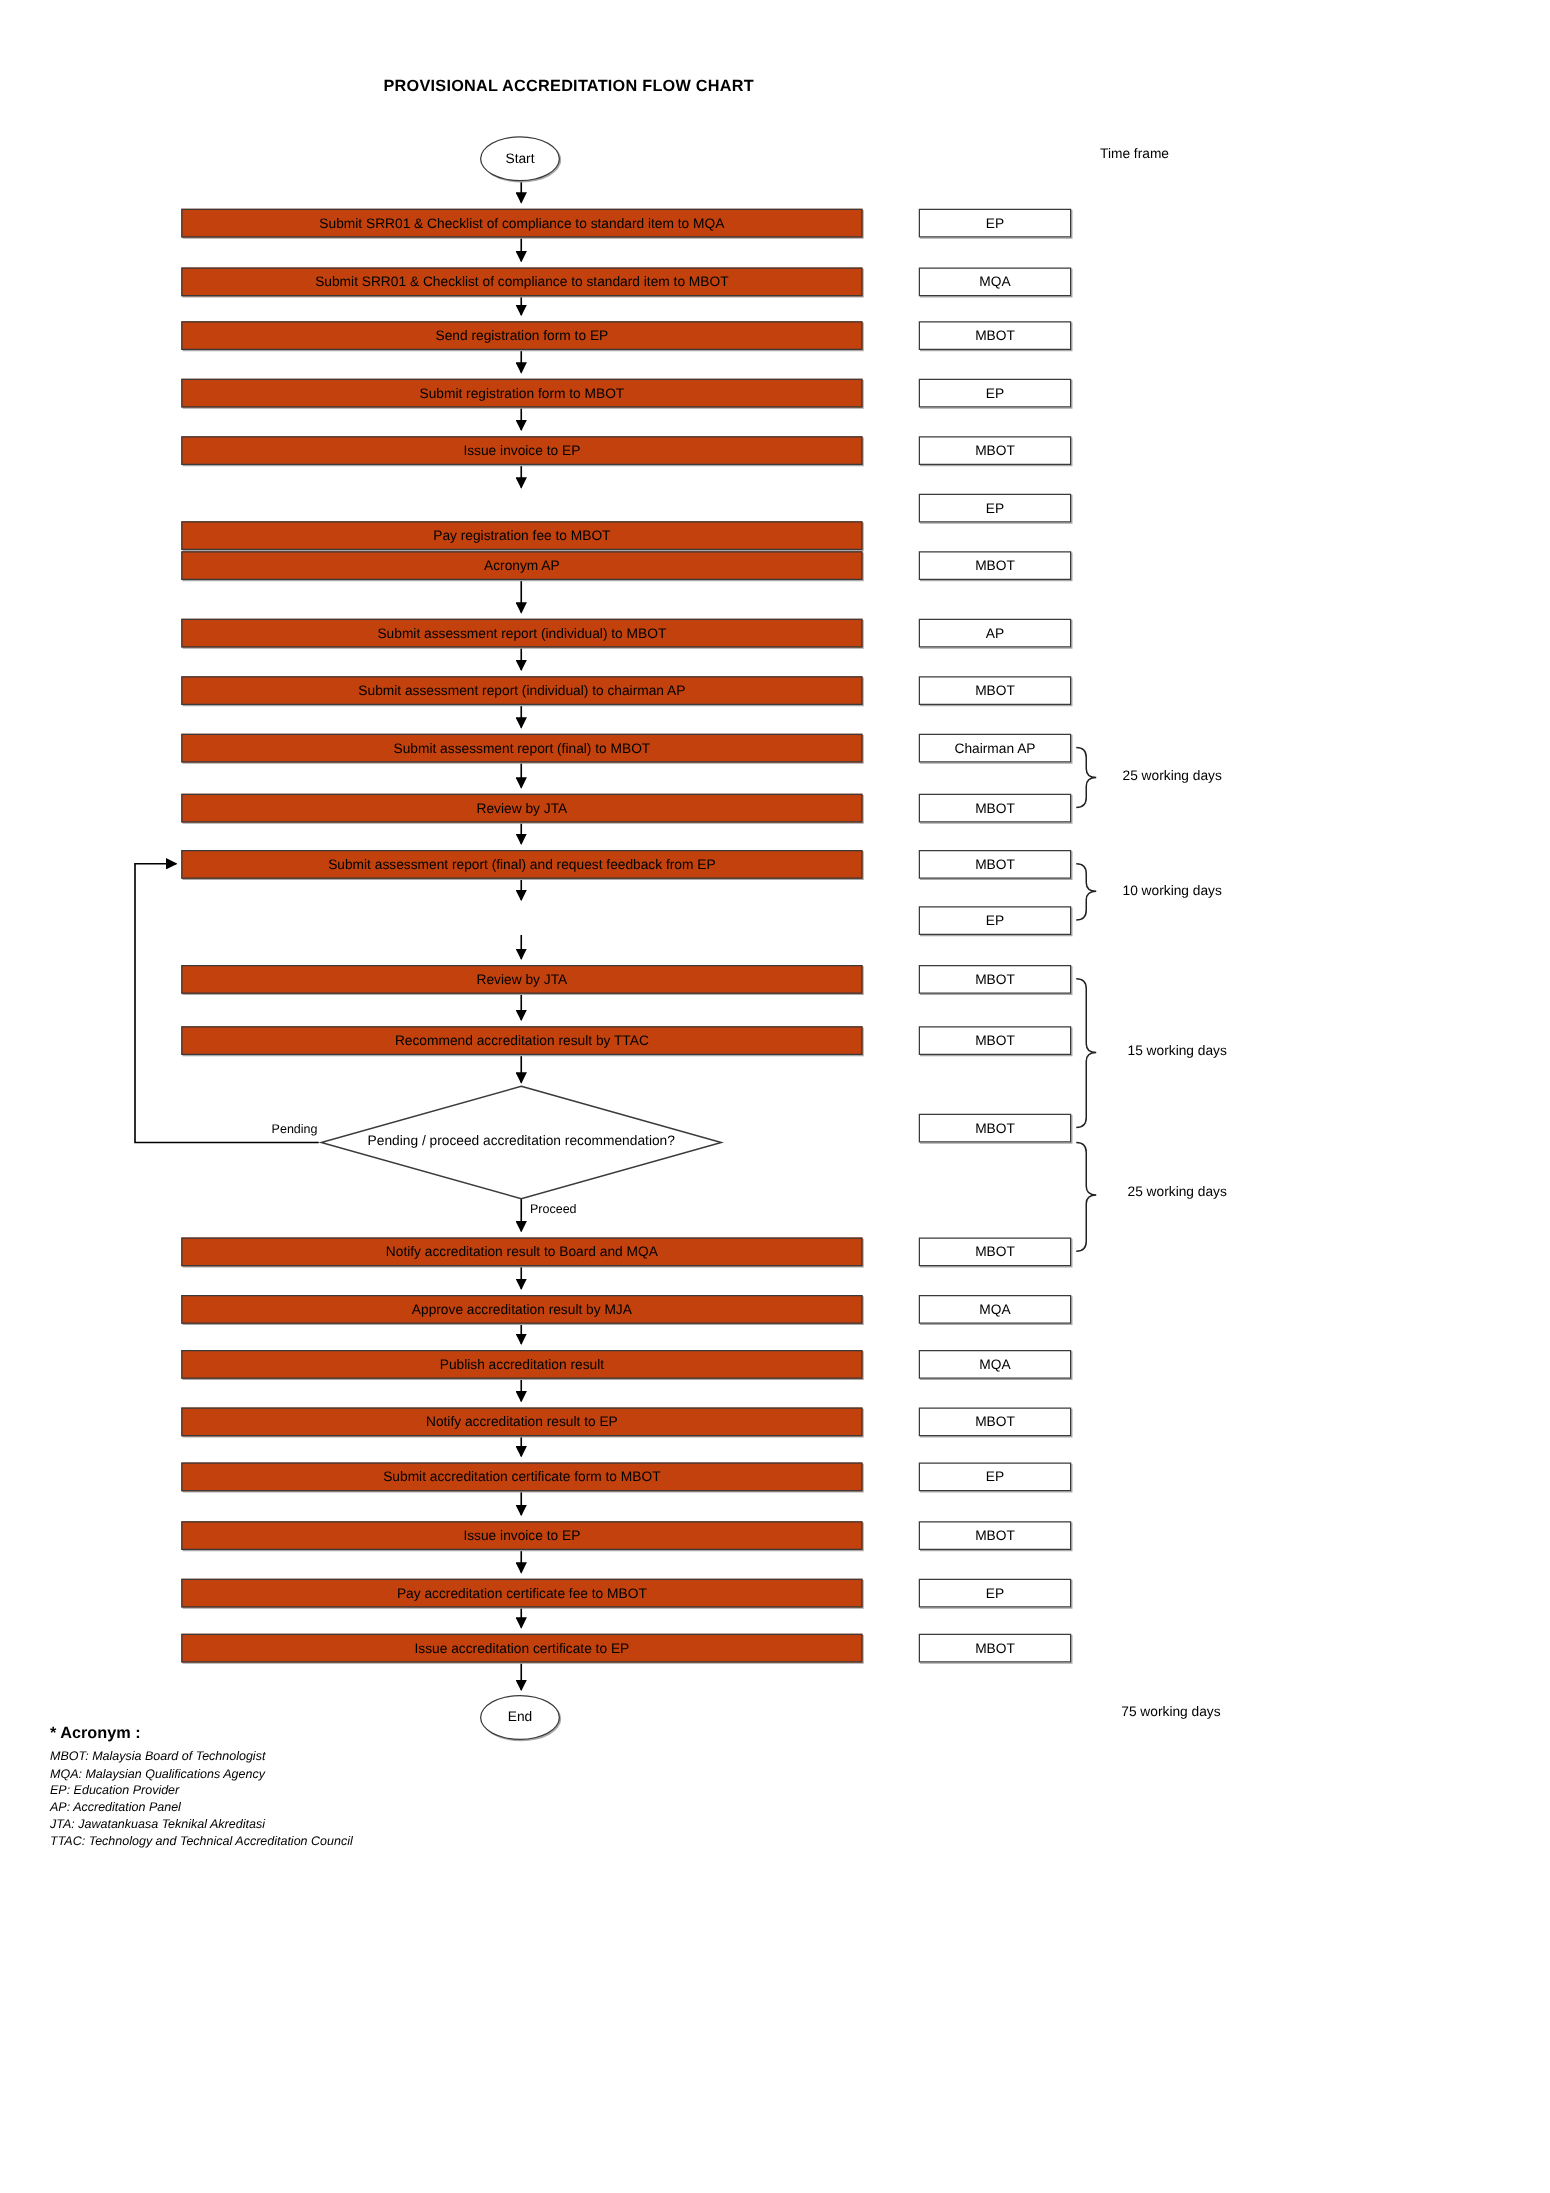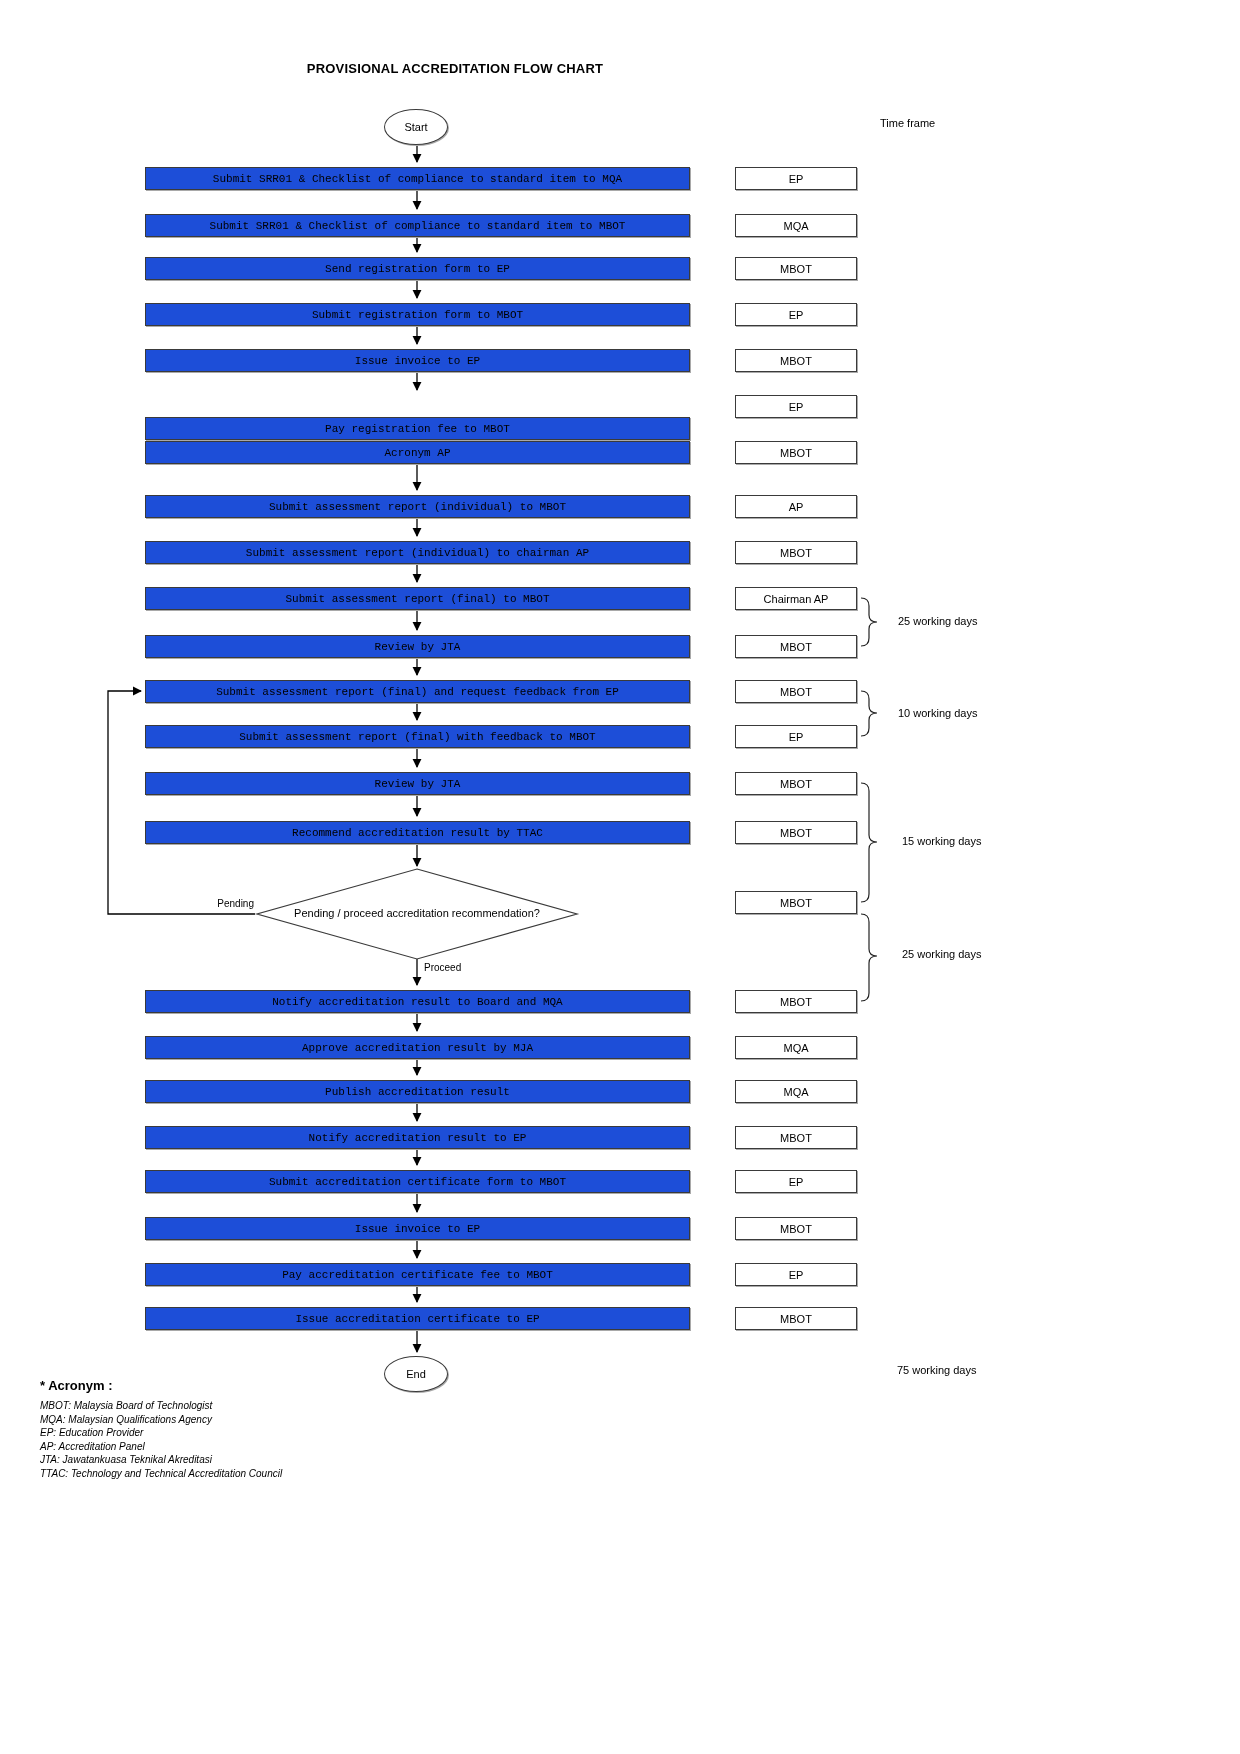--- a/index.html
+++ b/index.html
@@ -8,22 +8,22 @@
 
   .title { position: absolute; left: 0; top: 61px; width: 910px; text-align: center;
            font-size: 13px; font-weight: bold; letter-spacing: .2px; }
 
   .terminator { position: absolute; left: 384px; width: 64px; height: 36px;
                 border: 1px solid #3a3a3a; border-radius: 50%;
                 display: flex; align-items: center; justify-content: center;
                 font-size: 11px; background: #fff; box-shadow: 1px 1px 0 #a9a9a9; }
 
   .step  { position: absolute; left: 145px; width: 545px; height: 23px;
-           border: 1px solid #3a3a3a; background: #1d4ed8; box-shadow: 1px 1px 0 #a9a9a9;
-           display: flex; align-items: center; justify-content: center; font-size: 11px; font-family: Liberation Mono, monospace; }
+           border: 1px solid #3a3a3a; background: #c2410c; box-shadow: 1px 1px 0 #a9a9a9;
+           display: flex; align-items: center; justify-content: center; font-size: 11px; }
   .actor { position: absolute; left: 735px; width: 122px; height: 23px;
            border: 1px solid #3a3a3a; background: #fff; box-shadow: 1px 1px 0 #a9a9a9;
            display: flex; align-items: center; justify-content: center; font-size: 11px; }
 
   .tf-header { position: absolute; left: 880px; top: 117px; font-size: 11px; }
   .tf-label  { position: absolute; font-size: 11px; white-space: nowrap; }
 
   .branch-label { position: absolute; font-size: 10px; white-space: nowrap; }
 
   .decision-text { position: absolute; left: 267px; top: 907px; width: 300px;
@@ -106,21 +106,20 @@
   <div class="step" style="top:495px">Submit assessment report (individual) to MBOT</div>
   <div class="actor" style="top:495px">AP</div>
   <div class="step" style="top:541px">Submit assessment report (individual) to chairman AP</div>
   <div class="actor" style="top:541px">MBOT</div>
   <div class="step" style="top:587px">Submit assessment report (final) to MBOT</div>
   <div class="actor" style="top:587px">Chairman AP</div>
   <div class="step" style="top:635px">Review by JTA</div>
   <div class="actor" style="top:635px">MBOT</div>
   <div class="step" style="top:680px">Submit assessment report (final) and request feedback from EP</div>
   <div class="actor" style="top:680px">MBOT</div>
-  <div class="step" style="top:725px">Submit assessment report (final) with feedback to MBOT</div>
   <div class="actor" style="top:725px">EP</div>
   <div class="step" style="top:772px">Review by JTA</div>
   <div class="actor" style="top:772px">MBOT</div>
   <div class="step" style="top:821px">Recommend accreditation result by TTAC</div>
   <div class="actor" style="top:821px">MBOT</div>
 
   <div class="decision-text">Pending / proceed accreditation recommendation?</div>
   <div class="actor" style="top:891px">MBOT</div>
   <div class="branch-label" style="left:182px; top:898px; width:72px; text-align:right">Pending</div>
   <div class="branch-label" style="left:424px; top:962px">Proceed</div>

